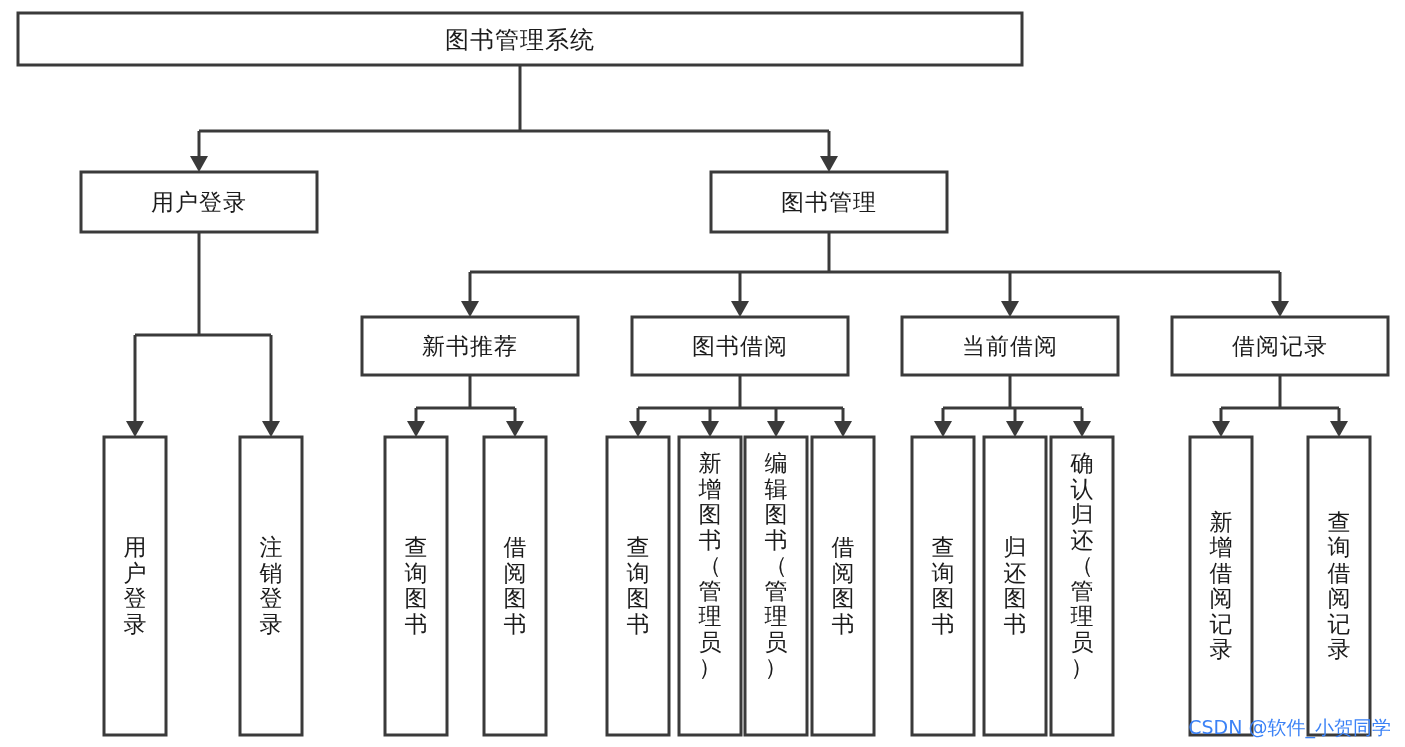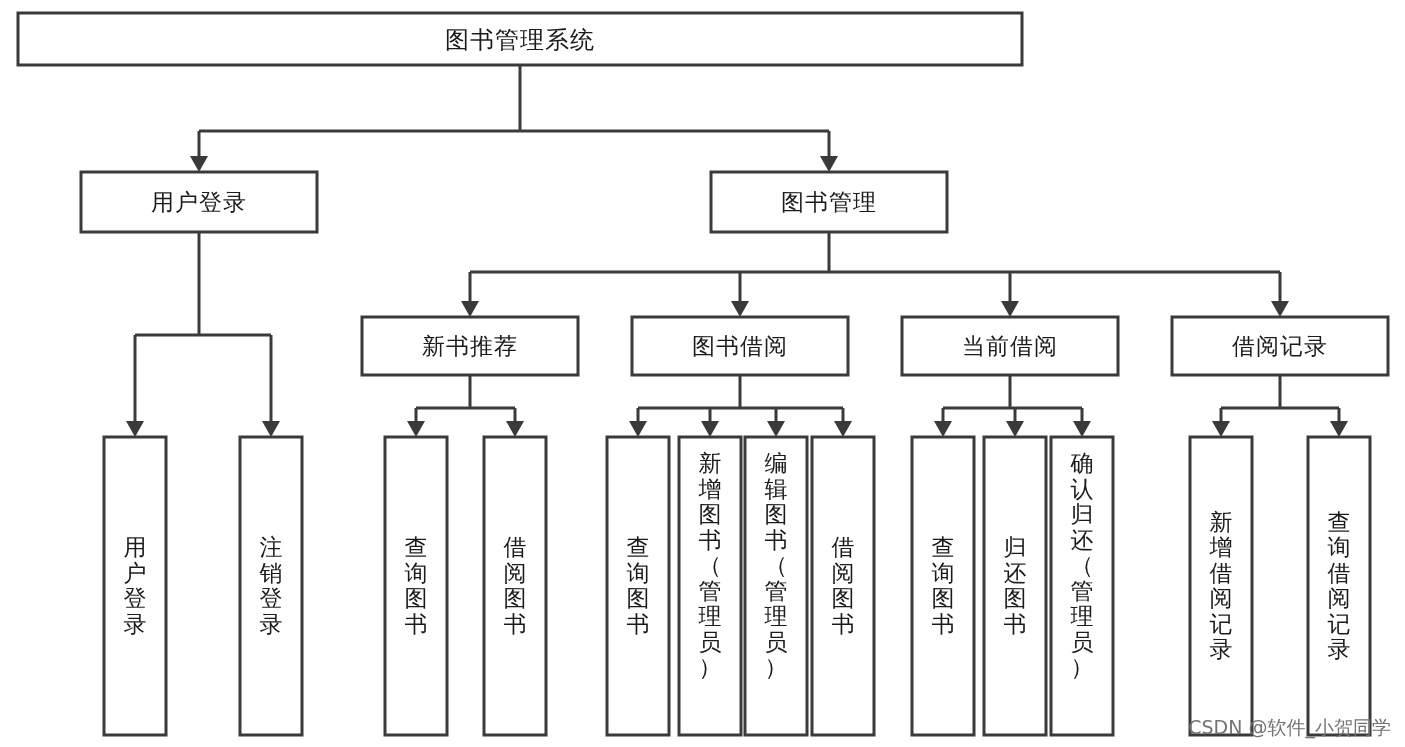--- a/index.html
+++ b/index.html
@@ -37,21 +37,21 @@
     fill: none;
   }
   .arrow-head {
     fill: #3a3a3a;
     stroke: none;
   }
   .watermark-text {
     position: absolute;
     right: 14px;
     bottom: 6px;
-    color: #737373;
+    color: #3b82f6;
     font-size: 19px;
     font-family: "DejaVu Sans", "Liberation Sans", sans-serif;
     white-space: nowrap;
     pointer-events: none;
   }
 </style>
 </head>
 <body>
 
 <div id="diagram-root">

